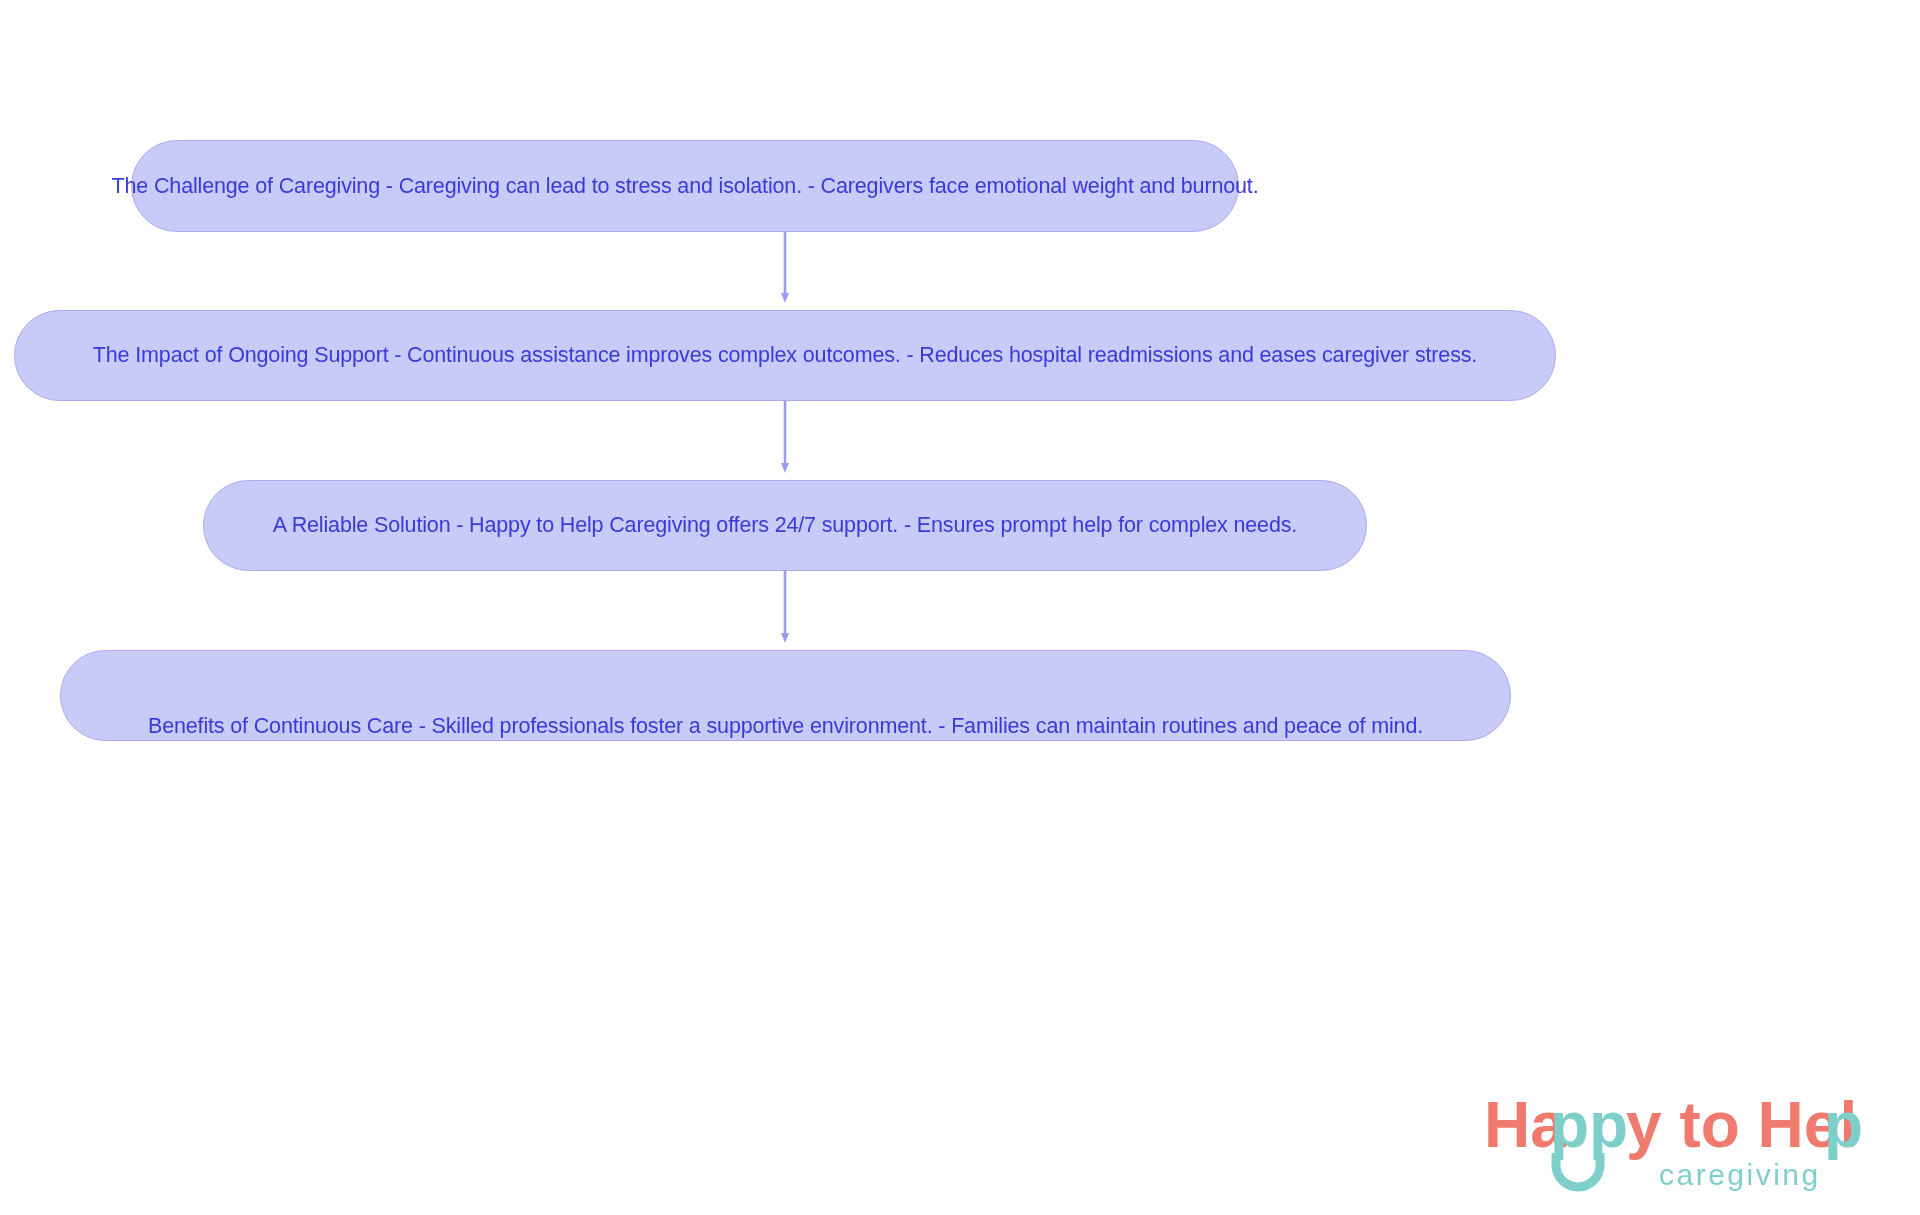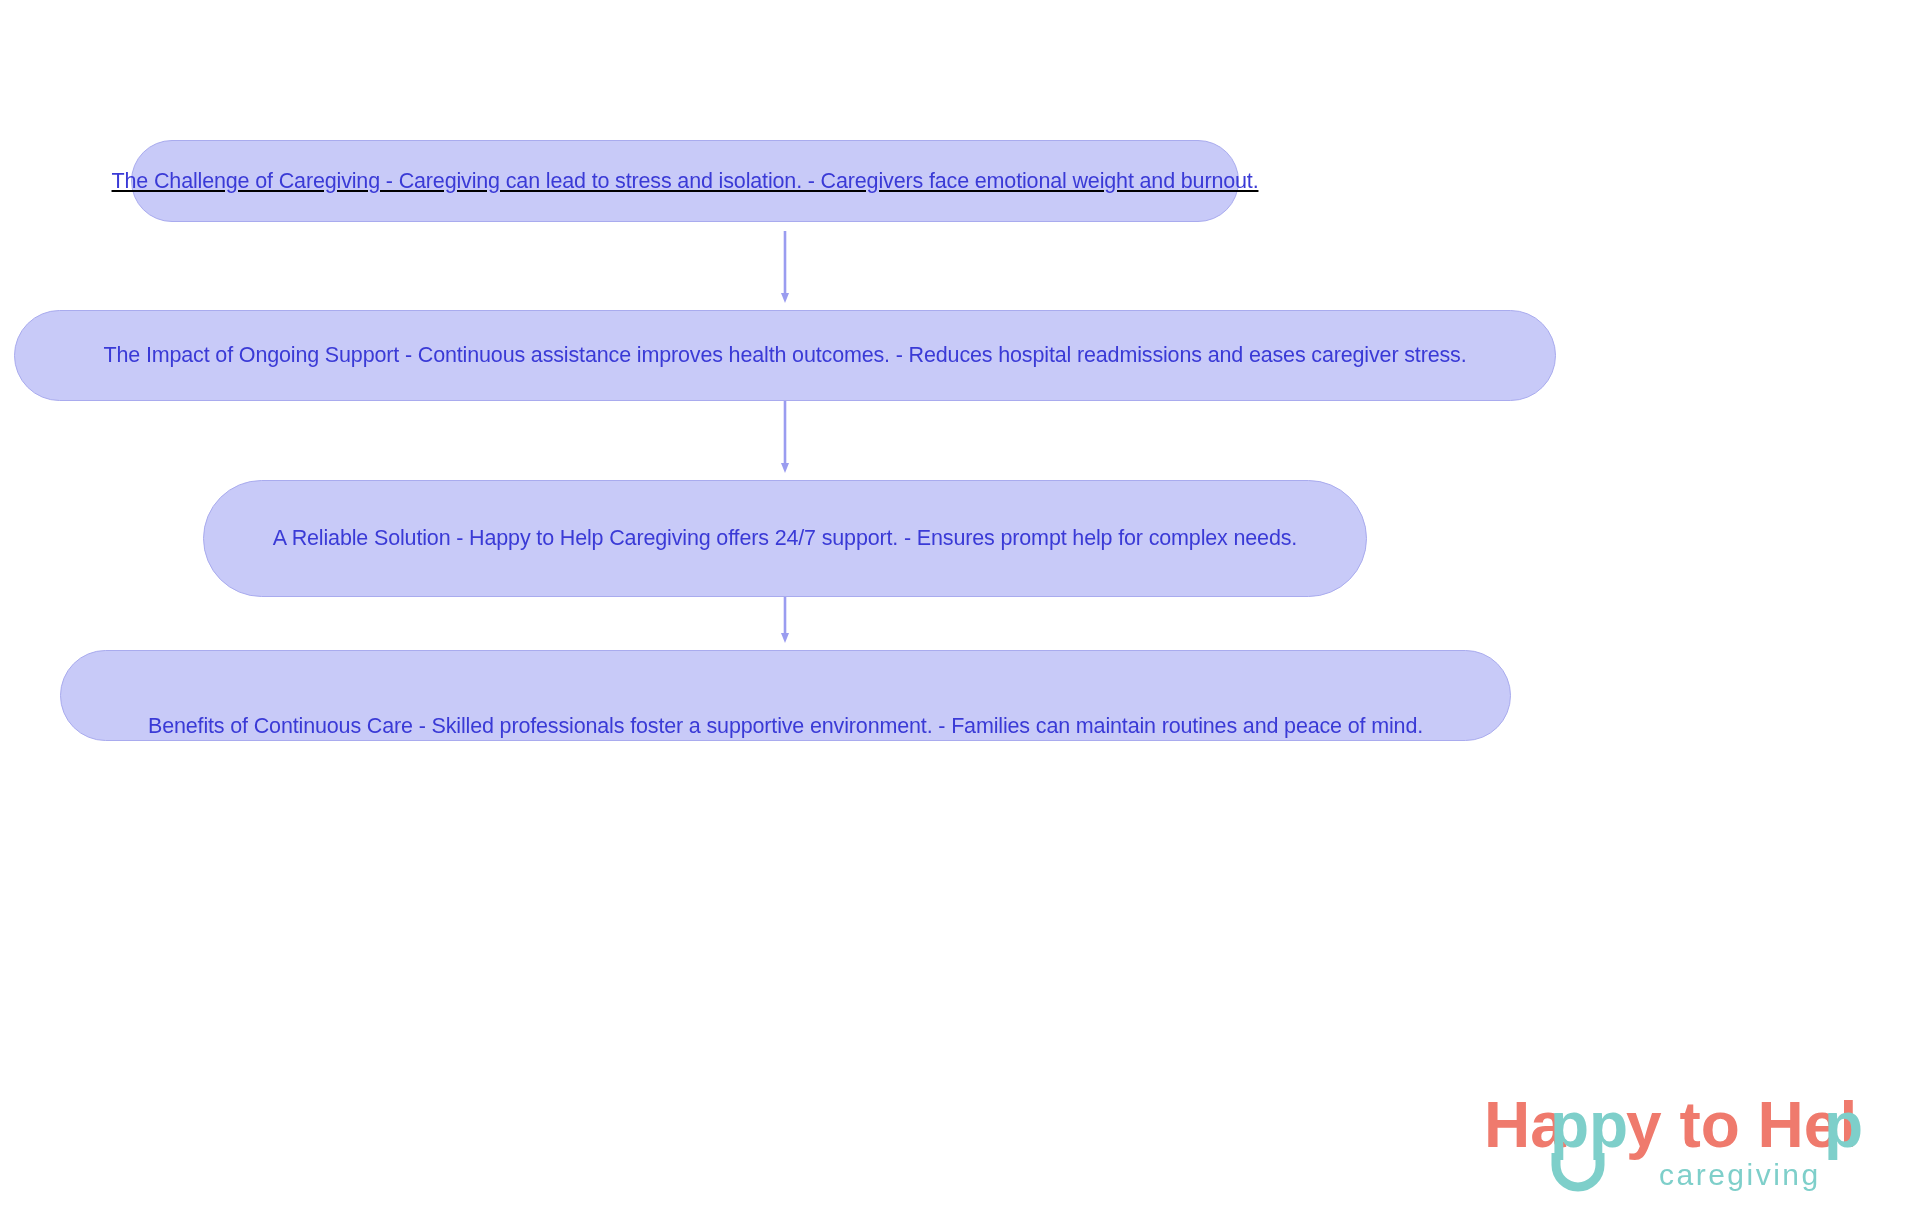--- a/index.html
+++ b/index.html
@@ -38,23 +38,23 @@
   .node-label {
     color: #3a3ad6;
     font-size: 21.5px;
     line-height: 1.25;
     letter-spacing: -0.15px;
     white-space: nowrap;
     font-weight: 400;
     text-align: center;
   }
 
-  #node-0 { left: 131px;  top: 140px; width: 1108px; height: 82px; text-decoration: underline; }
+  #node-0 { left: 131px;  top: 140px; width: 1108px; height: 92px; }
   #node-1 { left: 14px;   top: 310px; width: 1542px; height: 91px; }
-  #node-2 { left: 203px;  top: 480px; width: 1164px; height: 117px; }
+  #node-2 { left: 203px;  top: 480px; width: 1164px; height: 91px; }
   #node-3 { left: 60px;   top: 650px; width: 1451px; height: 91px; align-items: flex-end; }
 
   
   #arrow-layer {
     position: absolute;
     left: 0; top: 0;
     width: 1920px;
     height: 1215px;
     pointer-events: none;
   }
@@ -89,21 +89,21 @@
     <g>
       <line x1="785" y1="571" x2="785" y2="638" stroke="#9a9cf0" stroke-width="2.6" marker-end="url(#arrowhead)"></line>
     </g>
   </svg>
 
   <div class="node" id="node-0">
     <span class="node-label">The Challenge of Caregiving - Caregiving can lead to stress and isolation. - Caregivers face emotional weight and burnout.</span>
   </div>
 
   <div class="node" id="node-1">
-    <span class="node-label">The Impact of Ongoing Support - Continuous assistance improves health outcomes. - Reduces hospital readmissions and eases caregiver stress.</span>
+    <span class="node-label">The Impact of Ongoing Support - Continuous assistance improves complex outcomes. - Reduces hospital readmissions and eases caregiver stress.</span>
   </div>
 
   <div class="node" id="node-2">
     <span class="node-label">A Reliable Solution - Happy to Help Caregiving offers 24/7 support. - Ensures prompt help for complex needs.</span>
   </div>
 
   <div class="node" id="node-3">
     <span class="node-label">Benefits of Continuous Care - Skilled professionals foster a supportive environment. - Families can maintain routines and peace of mind.</span>
   </div>
 

